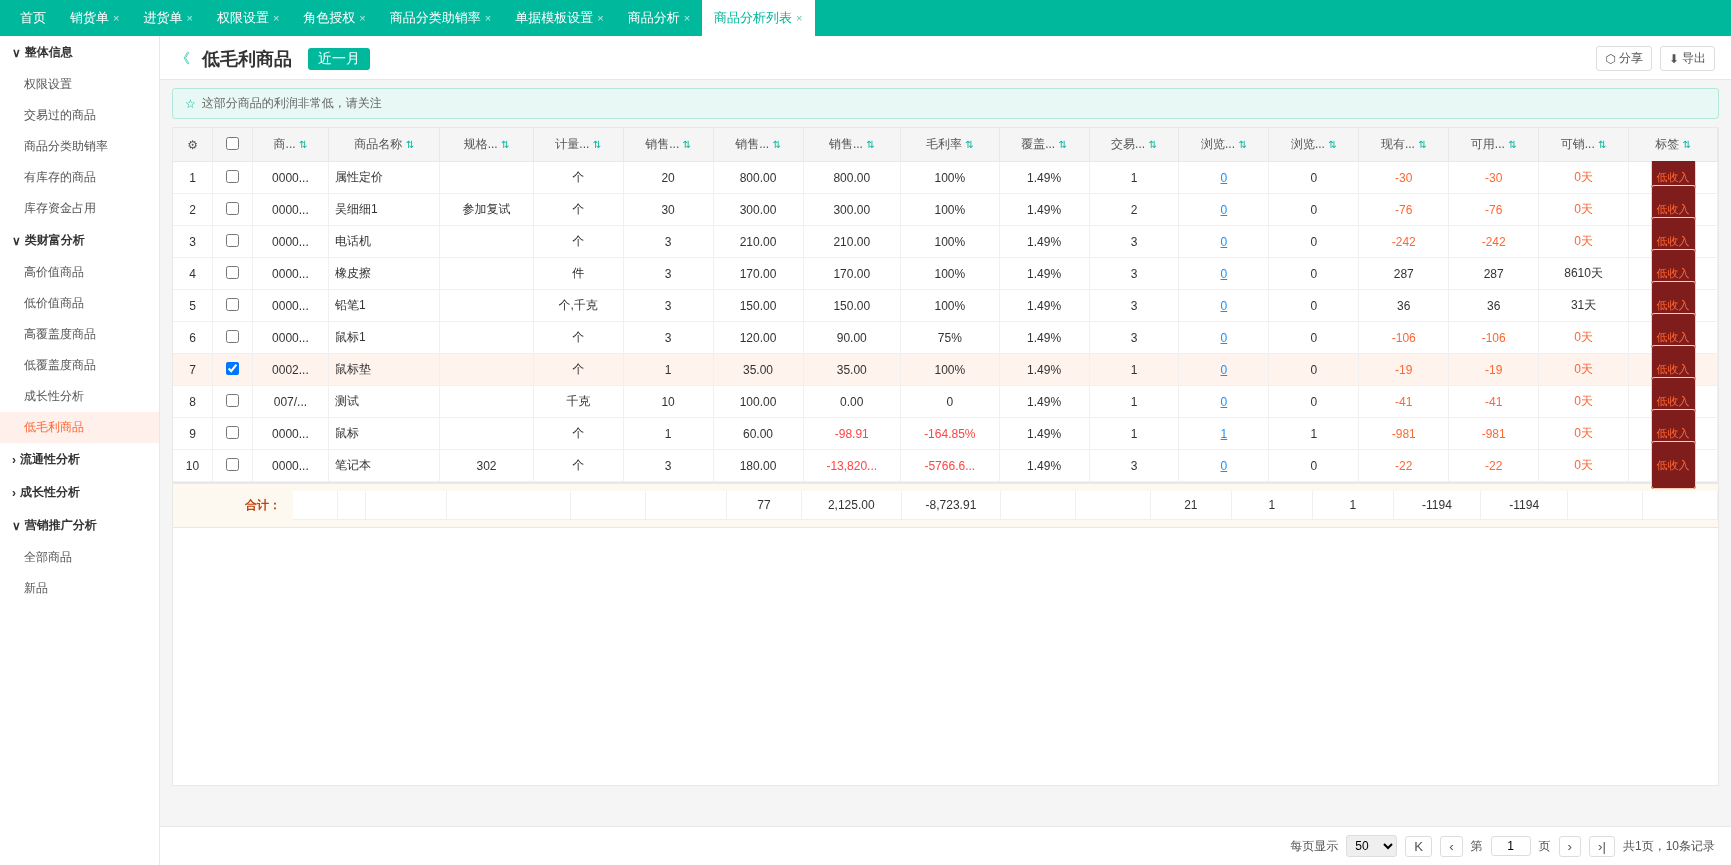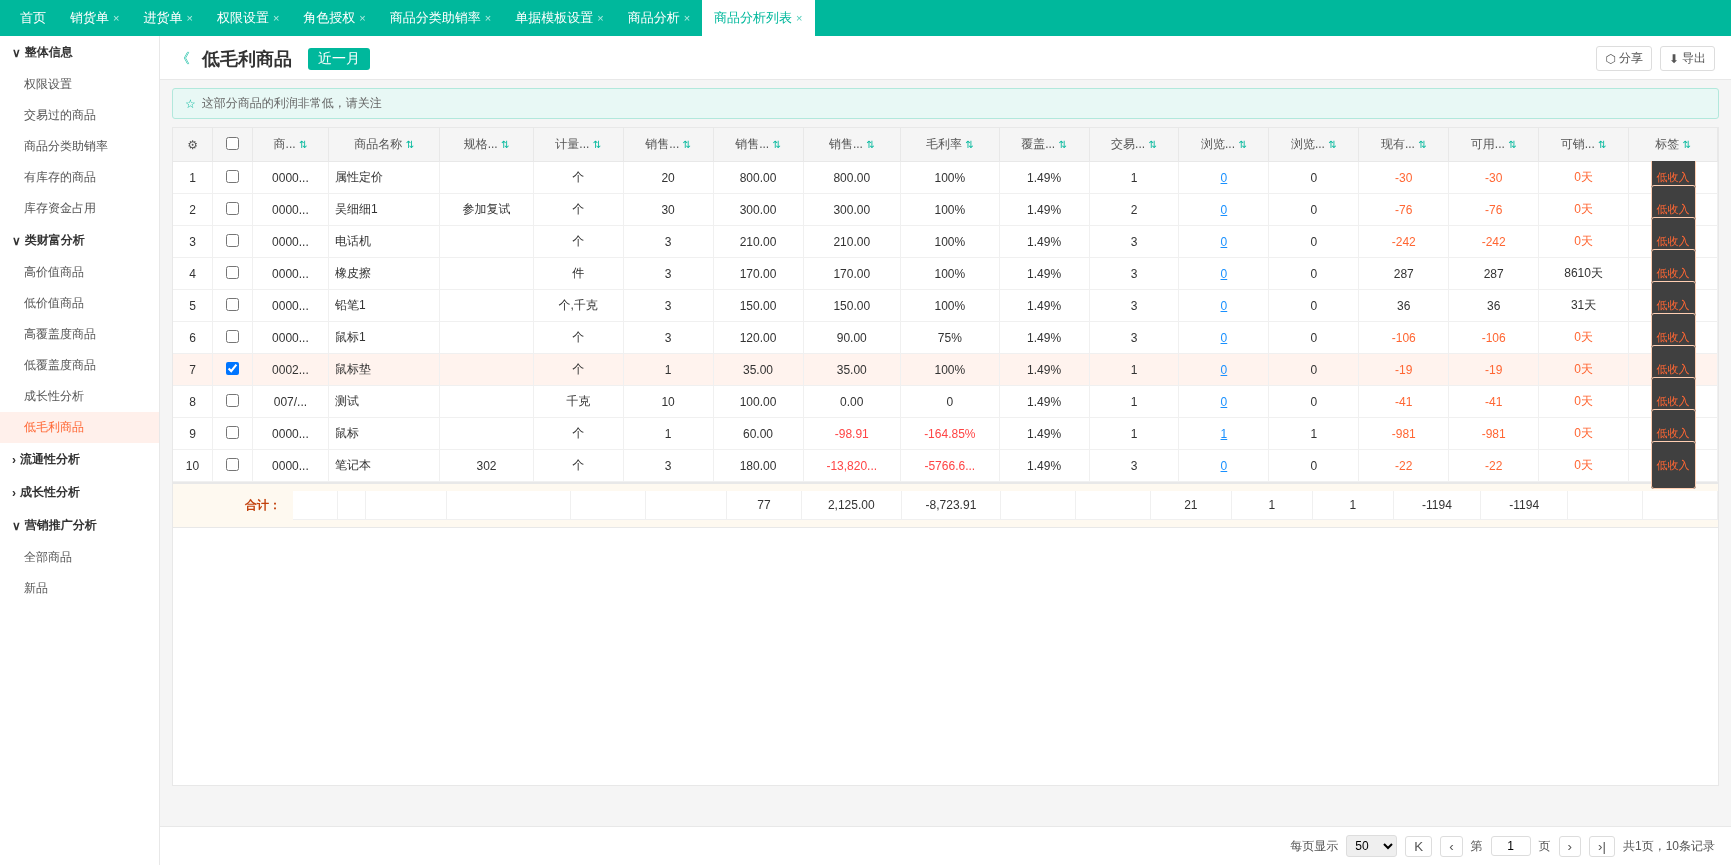--- a/index.html
+++ b/index.html
@@ -45,21 +45,21 @@
     table thead tr { background: #f5f5f5; }
     table thead th { padding: 8px 6px; text-align: center; border-bottom: 1px solid #e8e8e8; border-right: 1px solid #e8e8e8; white-space: nowrap; color: #555; font-weight: normal; position: sticky; top: 0; background: #f5f5f5; z-index: 1; }
     table thead th .sort-icon { color: #00b89c; font-size: 10px; }
     table tbody tr { background: #fff; }
     table tbody tr.selected { background: #fff3ee; }
     table tbody td { padding: 7px 6px; text-align: center; border-bottom: 1px solid #f0f0f0; border-right: 1px solid #f0f0f0; white-space: nowrap; }
     .td-left { text-align: left; }
     .text-orange { color: #ff6633; }
     .text-red { color: #f44; }
     .text-link { color: #1890ff; text-decoration: underline; cursor: pointer; }
-    .tag-low-income { background: #404040; color: #ff6633; border: 1px solid #ffcfb3; border-radius: 3px; padding: 17px 5px; font-size: 11px; }
+    .tag-low-income { background: #7f1d1d; color: #ff6633; border: 1px solid #ffcfb3; border-radius: 3px; padding: 17px 5px; font-size: 11px; }
 
     
     .table-footer { background: #fef9f0; border-top: 2px solid #e8e8e8; display: flex; align-items: center; padding: 7px 0; font-size: 12px; border-bottom: 1px solid #e8e8e8; }
     .footer-label { padding: 0 12px; color: #c2410c; font-weight: bold; width: 120px; text-align: right; flex-shrink: 0; }
 
     
     .bottom-bar { background: #fff; border-top: 1px solid #e8e8e8; padding: 8px 16px; display: flex; align-items: center; justify-content: flex-end; gap: 8px; font-size: 12px; color: #555; margin-top: 40px; }
     .page-size-select { border: 1px solid #ddd; border-radius: 3px; padding: 2px 4px; font-size: 12px; }
     .page-nav-btn { border: 1px solid #ddd; background: #fff; padding: 2px 8px; cursor: pointer; border-radius: 3px; color: #555; }
     .page-input { border: 1px solid #ddd; width: 40px; text-align: center; border-radius: 3px; padding: 2px 4px; font-size: 12px; }

